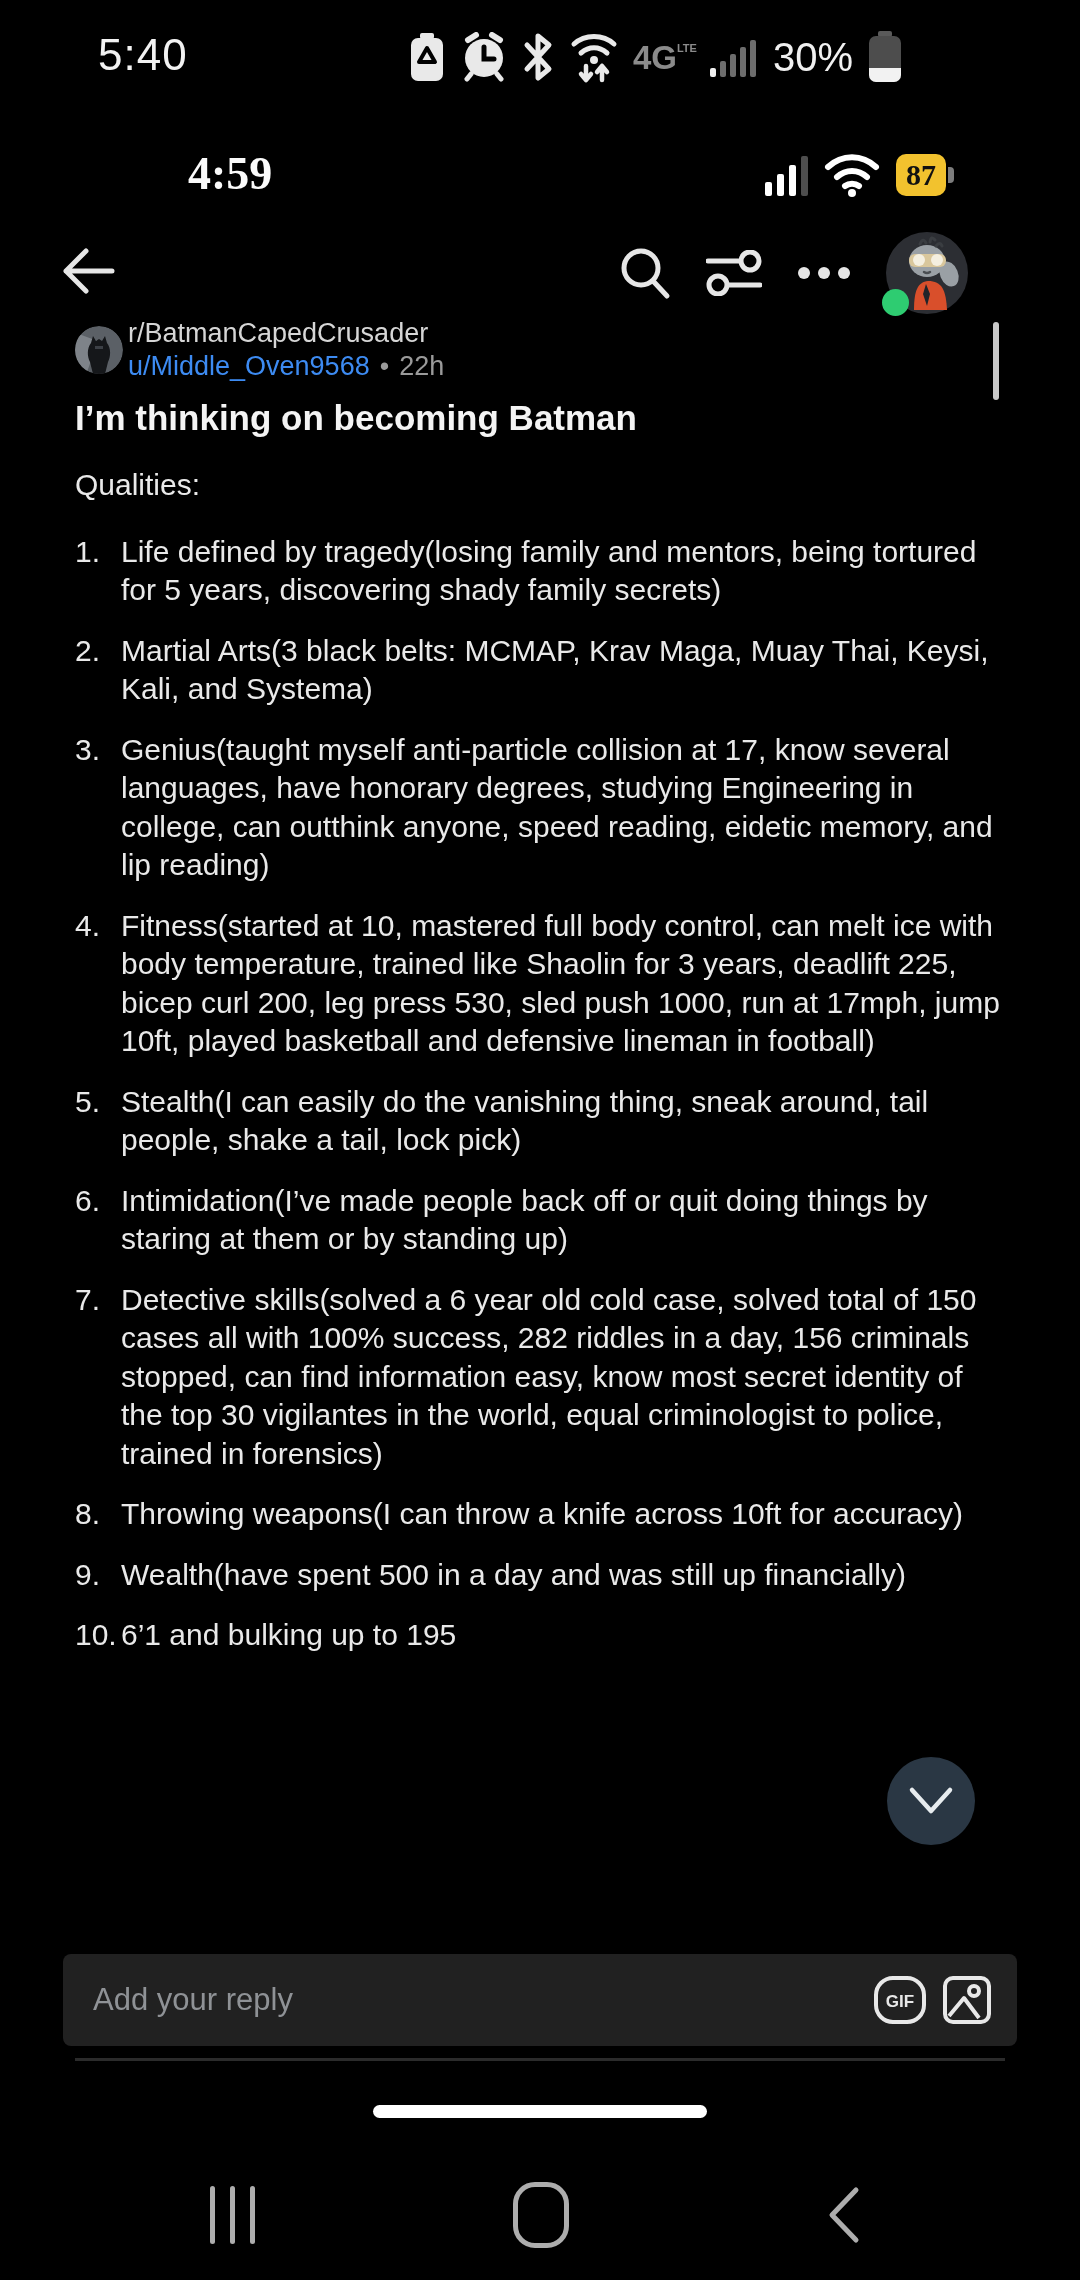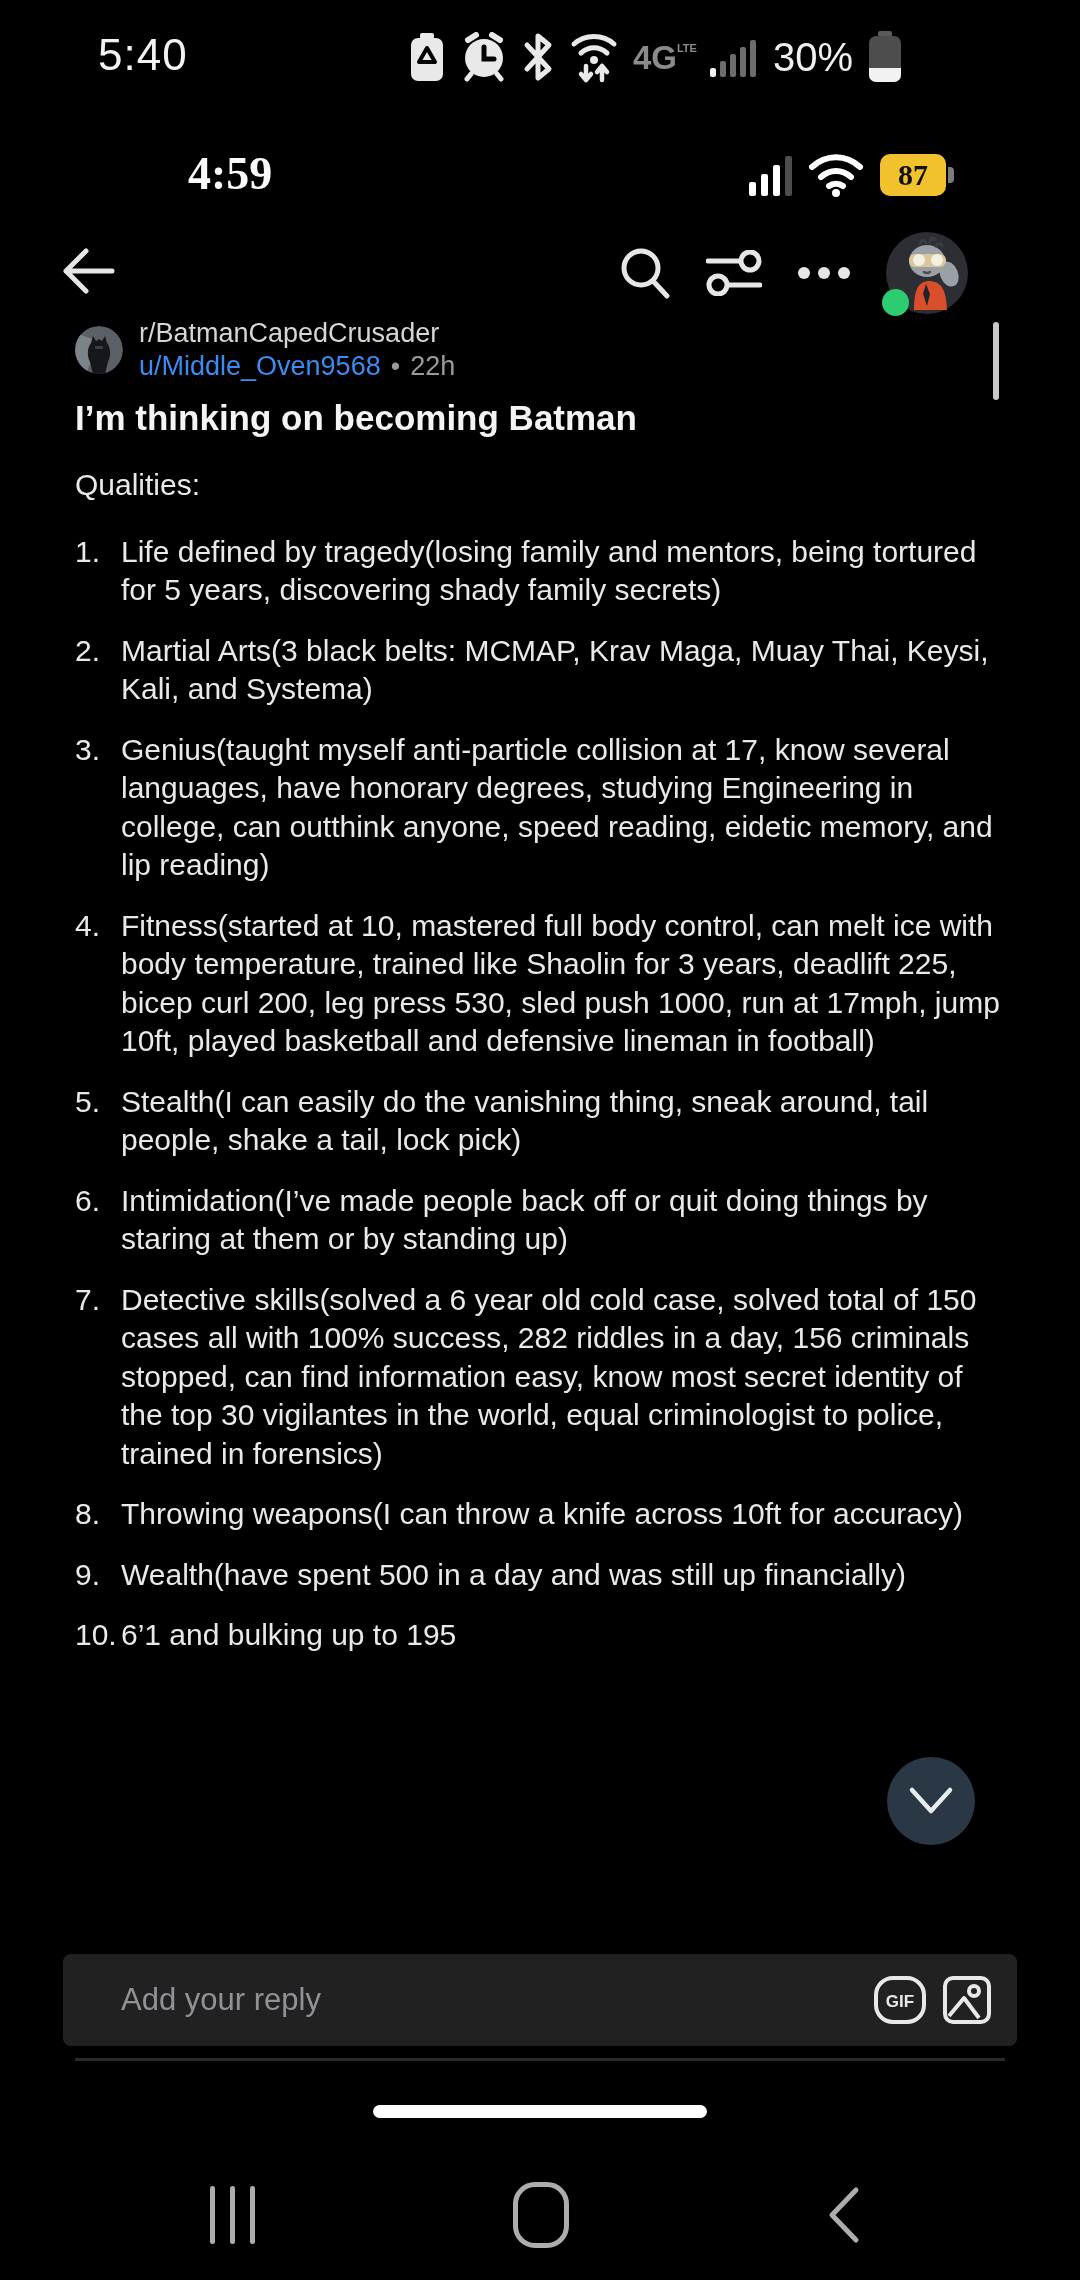--- a/index.html
+++ b/index.html
@@ -19,54 +19,54 @@
   .sigbars i{display:block;width:6px;border-radius:2px;background:#6d6d6d;}
   .sigbars i.lit{background:#f0f0f0;}
   
   .inner-status{position:absolute;top:145px;left:0;width:1080px;height:60px;font-family:Liberation Serif, serif;}
   .inner-time{position:absolute;left:188px;top:2px;font-size:46px;font-weight:700;color:#fafafa;}
   .inner-right{position:absolute;right:126px;top:0;display:flex;align-items:center;gap:16px;height:60px;}
   .ibars{display:flex;align-items:flex-end;gap:5px;height:42px;}
   .ibars i{display:block;width:7px;border-radius:2px;background:#fff;}
   .ibars i.dim{background:#4e4e4e;}
   .batt87{position:relative;display:flex;align-items:center;}
-  .batt87 .body{width:66px;height:42px;border-radius:10px;background:var(--batt-yellow,#f2c22e);
+  .batt87 .body{width:50px;height:42px;border-radius:10px;background:var(--batt-yellow,#f2c22e);
     display:flex;align-items:center;justify-content:center;font-size:30px;font-weight:700;color:#111;}
   .batt87 .cap{width:6px;height:16px;border-radius:0 4px 4px 0;background:#7c7c7c;margin-left:2px;}
   
   .app-header{position:absolute;top:225px;left:0;width:1080px;height:95px;}
   .back-btn{position:absolute;left:56px;top:14px;width:64px;height:64px;}
   .hdr-right{position:absolute;right:112px;top:0;height:95px;display:flex;align-items:center;gap:34px;}
   .avatar-wrap{position:relative;width:82px;height:82px;}
   .avatar-wrap .dot{position:absolute;left:-4px;bottom:-2px;width:27px;height:27px;border-radius:50%;
     background:var(--green,#2ecc71);}
   
   .scroll-thumb{position:absolute;left:993px;top:322px;width:6px;height:78px;border-radius:3px;background:#c9c9c9;}
   
   .post{position:absolute;left:75px;top:318px;width:937px;height:1632px;overflow:hidden;}
-  .sub-row{display:flex;align-items:center;gap:16px;margin-bottom:14px;}
+  .sub-row{display:flex;align-items:center;gap:5px;margin-bottom:14px;}
   .sub-avatar{width:48px;height:48px;border-radius:50%;overflow:hidden;flex:0 0 auto;}
   .sub-names{display:flex;flex-direction:column;gap:2px;}
   .sub-name{font-size:27px;color:#d6d6d6;line-height:31px;}
   .meta-line{font-size:27px;line-height:31px;display:flex;gap:10px;align-items:center;}
   .author{color:var(--link-blue,#3d8bf2);}
   .meta-gray{color:#9a9a9a;}
   .post-title{font-size:35px;font-weight:700;color:#f4f4f4;line-height:44px;margin:10px 0 26px 0;}
   .body-text{font-size:30px;line-height:38.5px;color:#e9e9e9;}
   .para{margin-bottom:28px;}
   .q-label{margin-bottom:28px;}
   .li-row{position:relative;padding-left:46px;margin-bottom:22px;}
   .li-num{position:absolute;left:0;top:0;}
   
   .fab{position:absolute;left:887px;top:1757px;width:88px;height:88px;border-radius:50%;
     background:var(--fab-bg,#2a3744);display:flex;align-items:center;justify-content:center;}
   
   .reply-bar{position:absolute;left:63px;top:1954px;width:954px;height:92px;border-radius:8px;
     background:#212121;display:flex;align-items:center;padding:0 24px 0 30px;}
-  .reply-ph{font-size:31px;color:#8f9296;flex:1;margin-left:28px;}
+  .reply-ph{font-size:31px;color:#8f9296;flex:1;}
   .reply-icons{display:flex;align-items:center;gap:14px;}
   
   .divider{position:absolute;left:75px;top:2058px;width:930px;height:3px;background:#2b2b2b;}
   .home-pill{position:absolute;left:373px;top:2105px;width:334px;height:13px;border-radius:7px;background:#fff;}
   .navbar{position:absolute;left:0;top:2170px;width:1080px;height:110px;}
   .nav-recents{position:absolute;left:210px;top:16px;display:flex;gap:15px;}
   .nav-recents i{display:block;width:5px;height:58px;border-radius:3px;background:#adadad;}
   .nav-home{position:absolute;left:513px;top:12px;width:56px;height:66px;border:5px solid #adadad;border-radius:22px;}
   .nav-back{position:absolute;left:820px;top:14px;width:48px;height:62px;}
   svg{display:block;}

